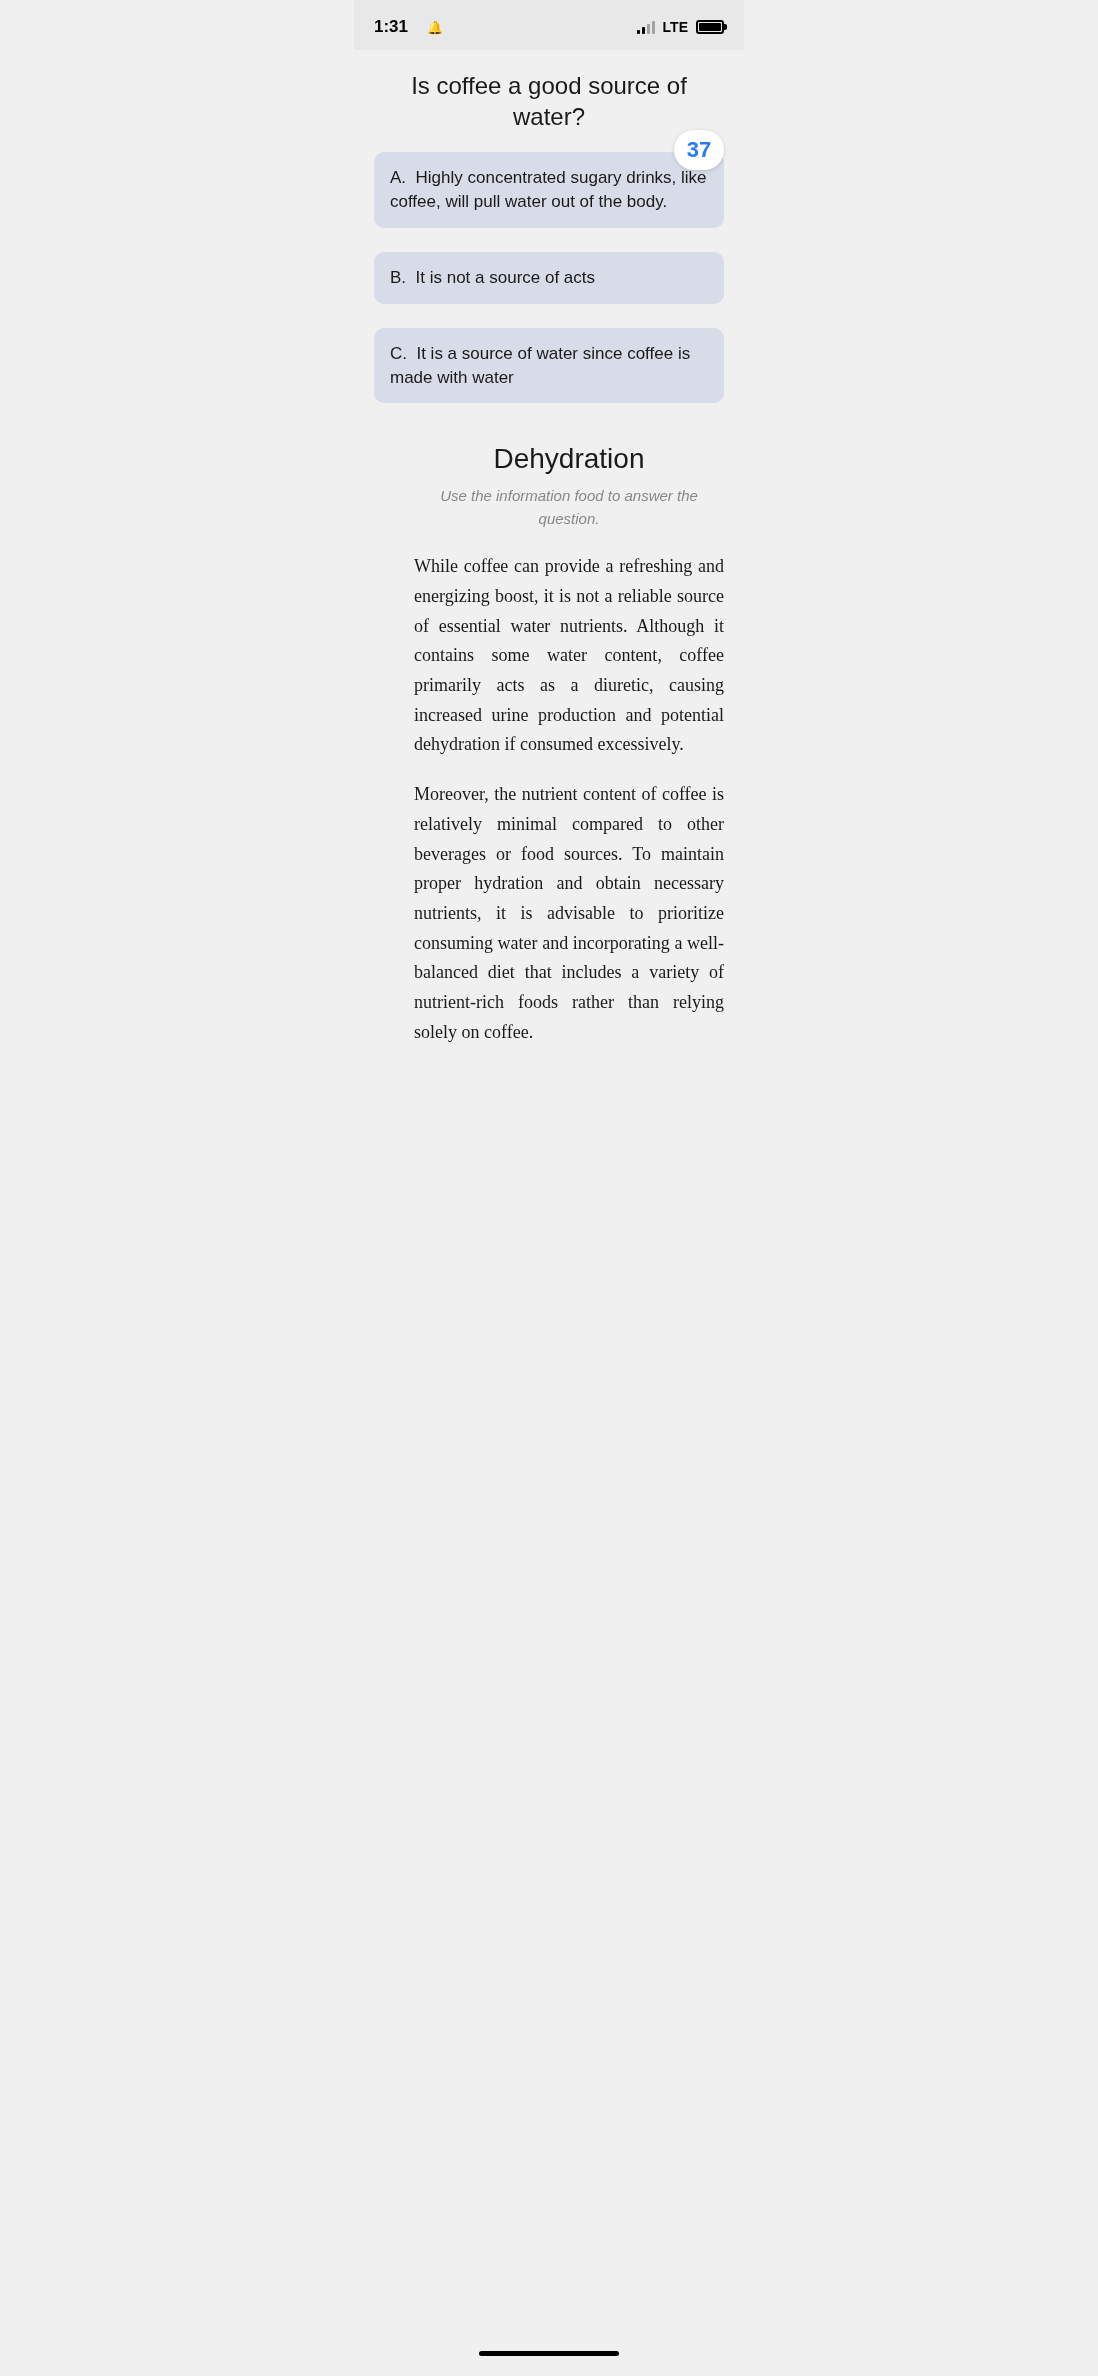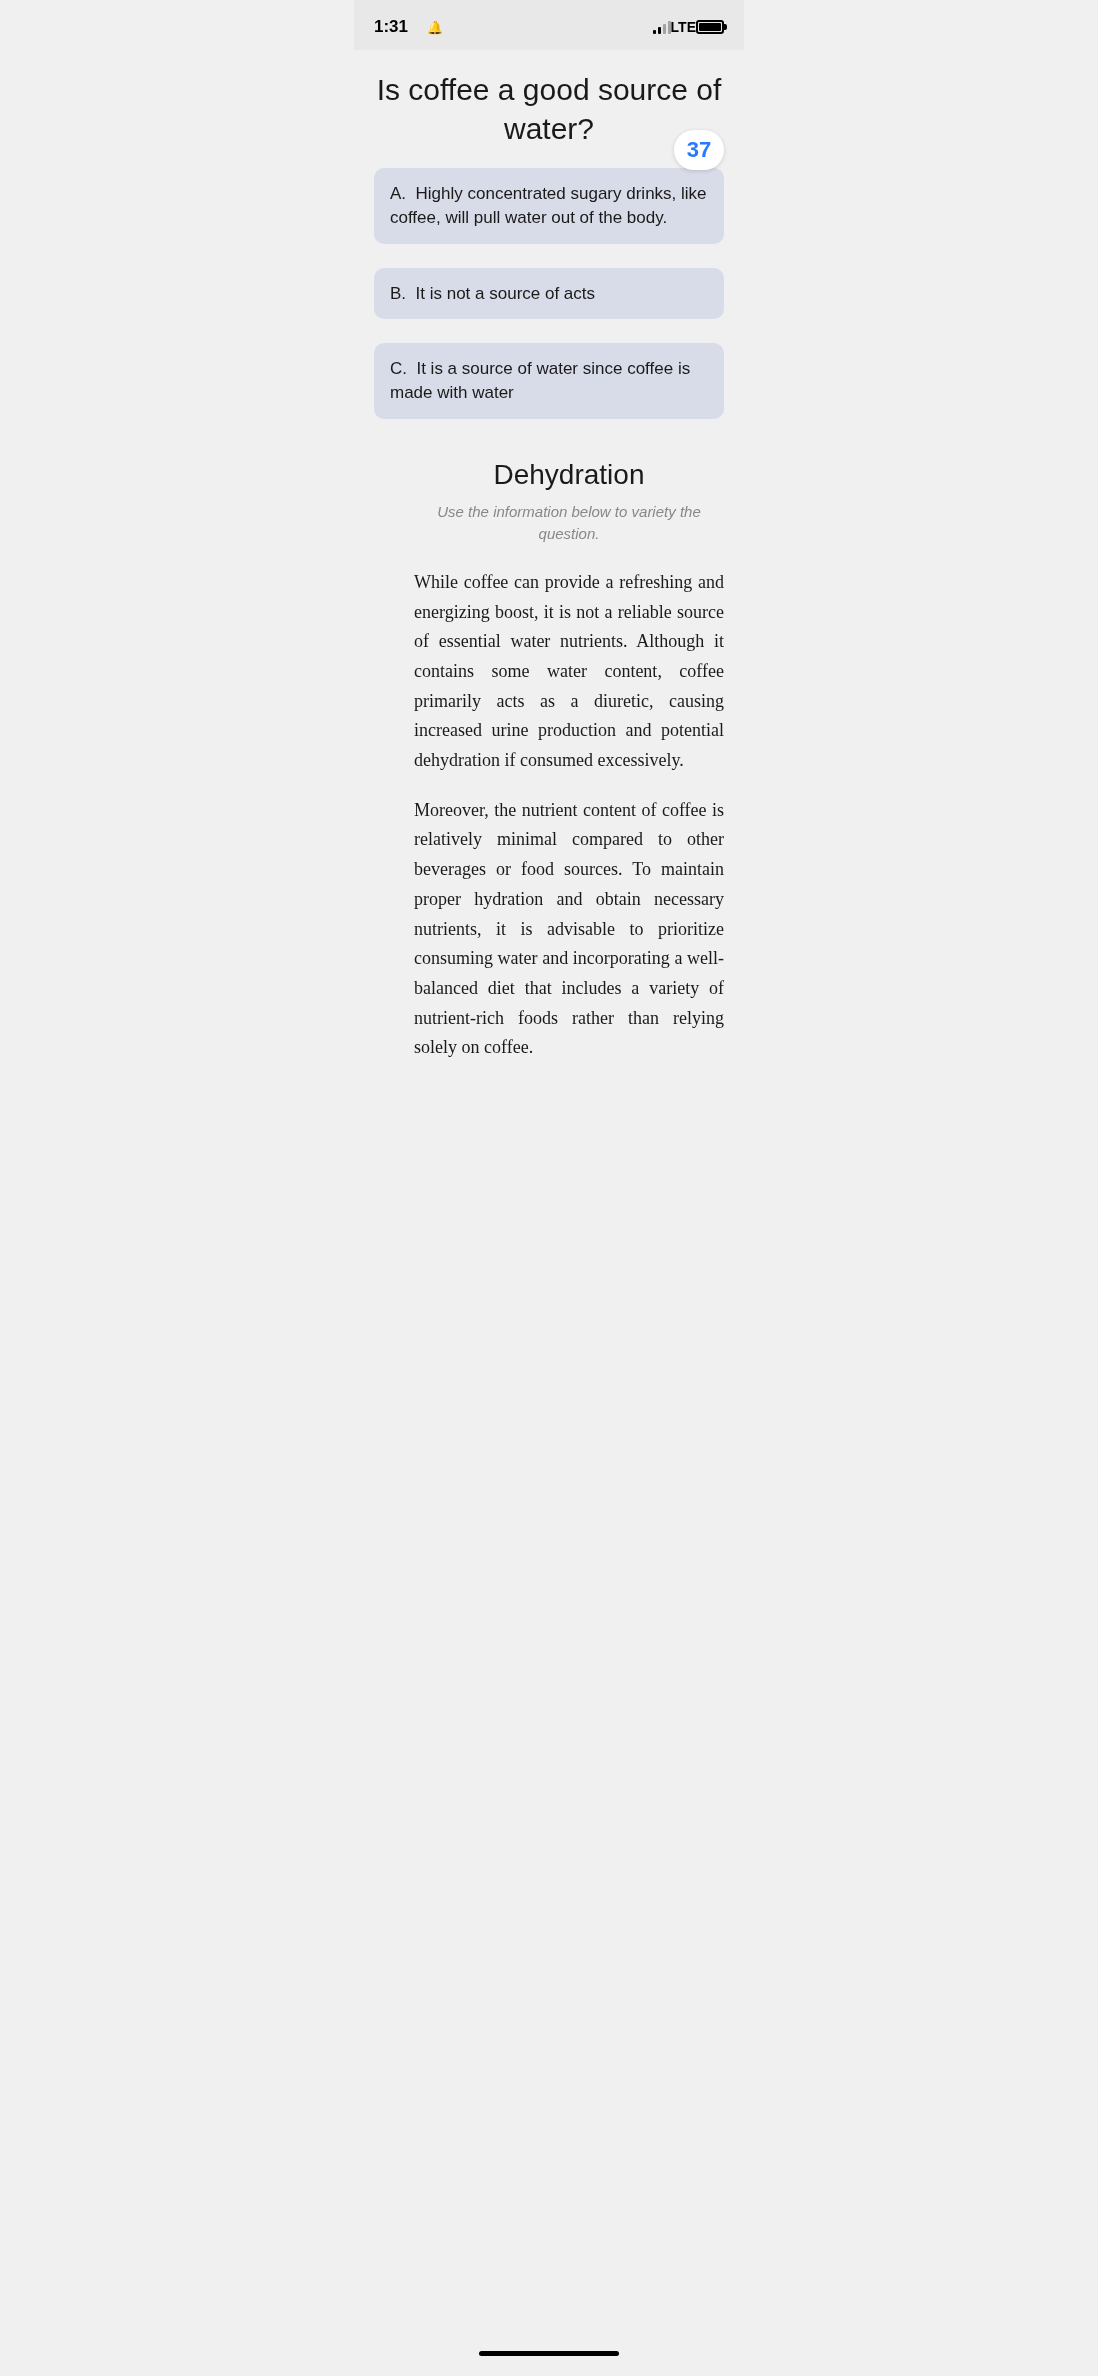--- a/index.html
+++ b/index.html
@@ -32,20 +32,21 @@
       font-weight: 600;
       color: #000;
       display: flex;
       align-items: center;
       gap: 19px;
     }
 
     .status-right {
       display: flex;
       align-items: center;
+      gap: 8px;
     }
 
     .signal-bars {
       display: flex;
       align-items: flex-end;
       gap: 2px;
       height: 14px;
     }
 
     .signal-bar {
@@ -94,21 +95,21 @@
       background: #000;
       border-radius: 1px;
     }
 
     .main-content {
       background-color: #f0f0f0;
       padding: 20px 20px 0 20px;
     }
 
     .question-title {
-      font-size: 30px;
+      font-size: 24px;
       font-weight: 400;
       color: #1a1a1a;
       text-align: center;
       line-height: 1.3;
       margin-bottom: 20px;
     }
 
     .question-number-badge {
       position: absolute;
       right: 20px;
@@ -243,21 +244,21 @@
       <div class="answer-option">
         <span>B.</span>&nbsp;&nbsp;<span>It is not a source of acts</span>
       </div>
       <div class="answer-option">
         <span>C.</span>&nbsp;&nbsp;<span>It is a source of water since coffee is made with water</span>
       </div>
     </div>
 
     <div class="passage-section">
       <h2 class="passage-title">Dehydration</h2>
-      <p class="passage-subtitle">Use the information below to variety the question.</p>
+      <p class="passage-subtitle">Use the information food to answer the question.</p>
       <div class="passage-body">
         <p>While coffee can provide a refreshing and energizing boost, it is not a reliable source of essential water nutrients. Although it contains some water content, coffee primarily acts as a diuretic, causing increased urine production and potential dehydration if consumed excessively.</p>
         <p>Moreover, the nutrient content of coffee is relatively minimal compared to other beverages or food sources. To maintain proper hydration and obtain necessary nutrients, it is advisable to prioritize consuming water and incorporating a well-balanced diet that includes a variety of nutrient-rich foods rather than relying solely on coffee.</p>
       </div>
     </div>
 
   </div>
 
   <div class="bottom-bar">
     <div class="home-indicator"></div>

